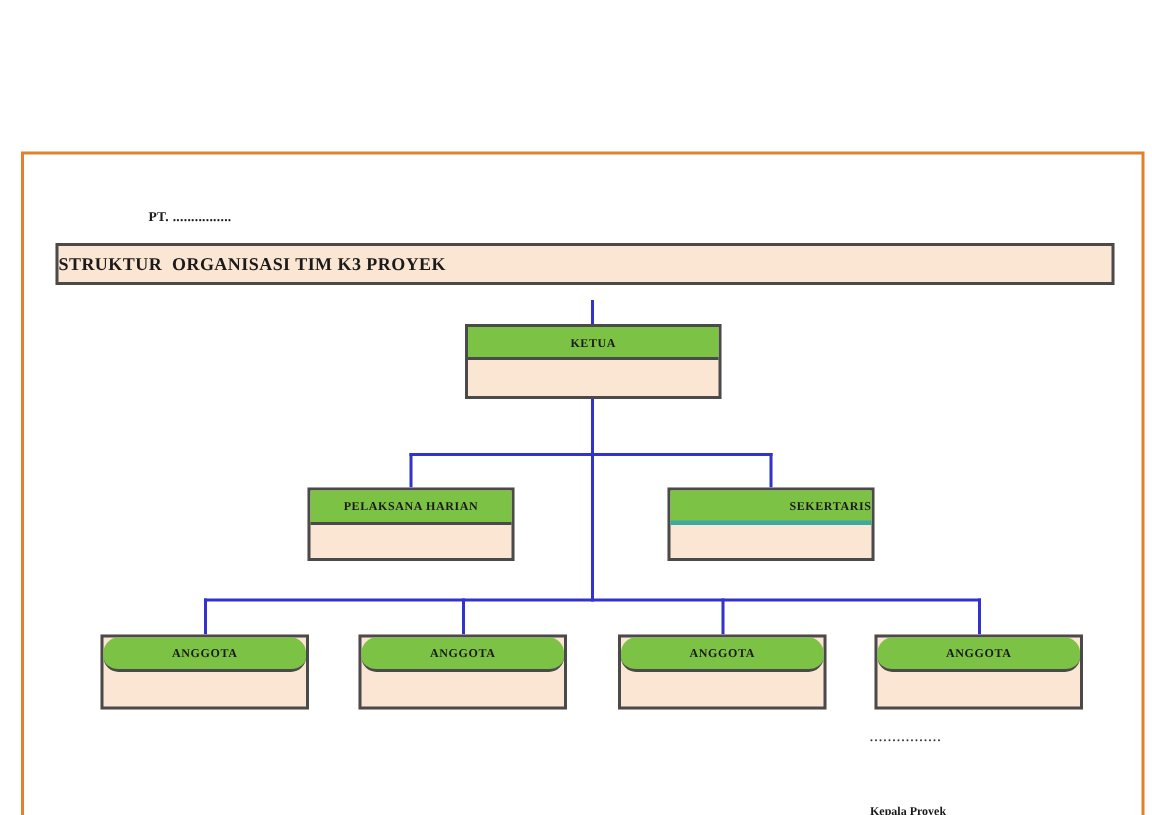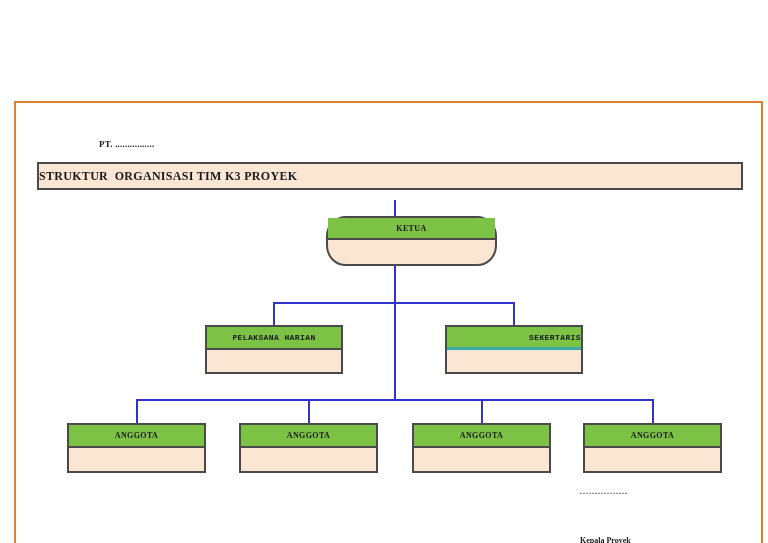--- a/index.html
+++ b/index.html
@@ -23,27 +23,27 @@
   .node-head{background:var(--green);border-bottom:2px solid var(--box-border);
     display:flex;align-items:center;justify-content:center;flex:0 0 auto;}
   .node-head.teal-divider{border-bottom:3px solid var(--teal);justify-content:flex-end;}
   .node-head span{font-size:8px;font-weight:bold;letter-spacing:0.4px;}
   .node-body{flex:1 1 auto;}
   .line{position:absolute;background:var(--blue);}
   .footer-dots{position:absolute;left:564px;top:384px;font-size:8px;font-weight:bold;
     letter-spacing:1px;color:#333;}
   .footer-sign{position:absolute;left:564px;top:433px;font-size:8px;font-weight:bold;}
   
-  .n-ketua{left:310px;top:113px;width:171px;height:50px;border-radius:20px;}
+  .n-ketua{left:294px;top:113px;width:171px;height:50px;}
   .n-ketua .node-head{height:22px;}
   .n-pelaksana{left:189px;top:222px;width:138px;height:49px;}
   .n-sekertaris{left:429px;top:222px;width:138px;height:49px;}
-  .n-pelaksana .node-head,.n-sekertaris .node-head{height:23px;font-family:Liberation Mono, monospace;}
+  .n-pelaksana .node-head,.n-sekertaris .node-head{height:23px;}
   .n-anggota{top:320px;width:139px;height:50px;}
-  .n-anggota .node-head{height:23px;}
+  .n-anggota .node-head{height:23px;border-radius:10px;}
   .n-a1{left:51px;} .n-a2{left:223px;} .n-a3{left:396px;} .n-a4{left:567px;}
   
   .c-root{left:378px;top:97px;width:2px;height:201px;}
   .c-hmid{left:257px;top:199px;width:242px;height:2px;}
   .c-vmid-l{left:257px;top:199px;width:2px;height:23px;}
   .c-vmid-r{left:497px;top:199px;width:2px;height:23px;}
   .c-hlow{left:120px;top:296px;width:518px;height:2px;}
   .c-vlow-1{left:120px;top:296px;width:2px;height:24px;}
   .c-vlow-2{left:292px;top:296px;width:2px;height:24px;}
   .c-vlow-3{left:465px;top:296px;width:2px;height:24px;}

